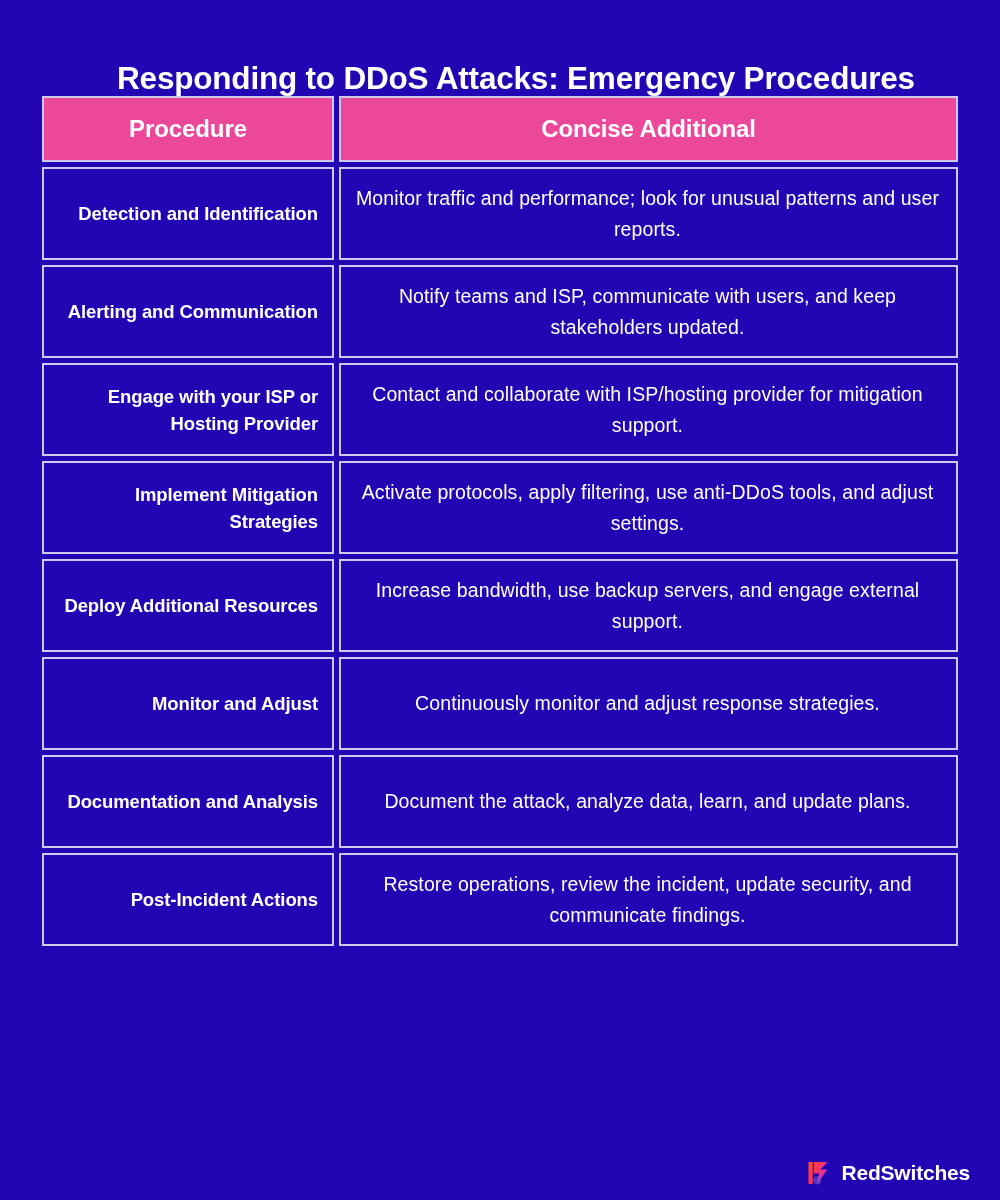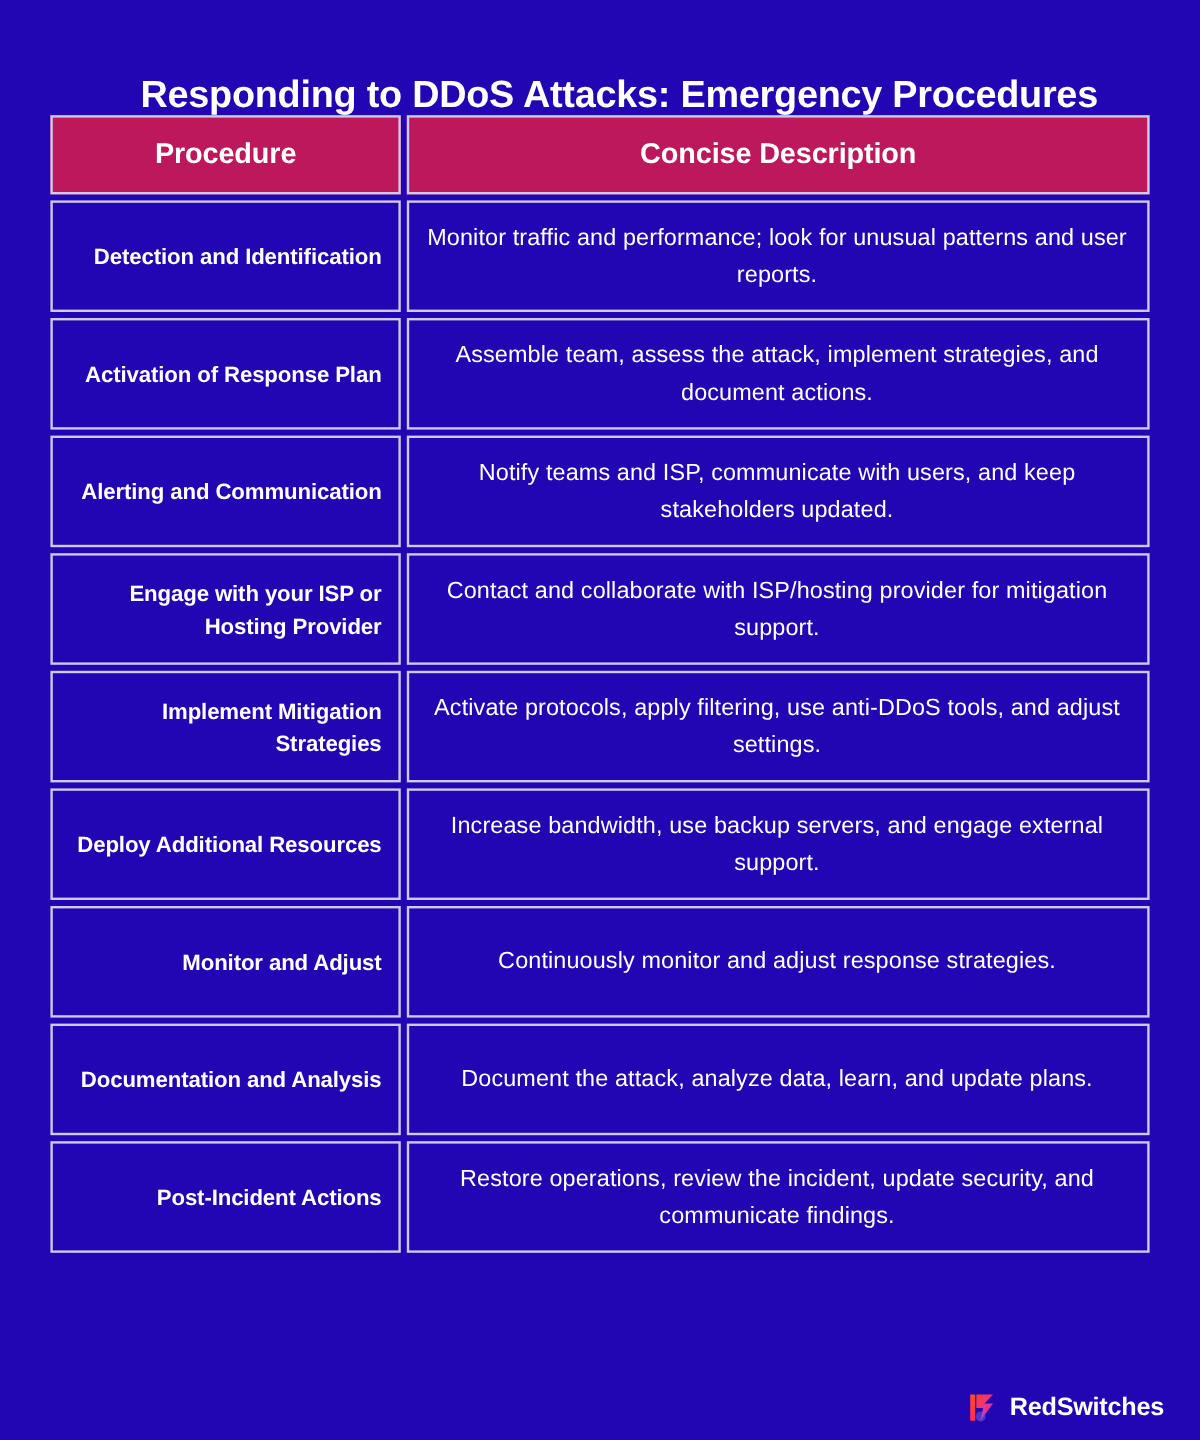--- a/index.html
+++ b/index.html
@@ -42,21 +42,21 @@
     width: 916px;
     border-collapse: separate;
     border-spacing: 5px 5px;
     margin: -5px;
     table-layout: fixed;
   }
   table.proc-table col.c1 { width: 292px; }
   table.proc-table col.c2 { width: 619px; }
 
   th.th-cell {
-    background: #be185d;
+    background: #ec4899;
     border: 2px solid #cfc9ee;
     color: #ffffff;
     font-size: 24px;
     font-weight: bold;
     text-align: center;
     vertical-align: middle;
     height: 66px;
     padding: 4px 10px;
     box-sizing: border-box;
     letter-spacing: -0.1px;
@@ -117,31 +117,27 @@
 
   <div class="table-wrap">
     <table class="proc-table">
       <colgroup>
         <col class="c1">
         <col class="c2">
       </colgroup>
       <thead>
         <tr>
           <th class="th-cell">Procedure</th>
-          <th class="th-cell">Concise Description</th>
+          <th class="th-cell">Concise Additional</th>
         </tr>
       </thead>
       <tbody>
         <tr class="data-row">
           <td class="cell cell-procedure">Detection and Identification</td>
           <td class="cell cell-desc">Monitor traffic and performance; look for unusual patterns and user reports.</td>
-        </tr>
-        <tr class="data-row">
-          <td class="cell cell-procedure">Activation of Response Plan</td>
-          <td class="cell cell-desc">Assemble team, assess the attack, implement strategies, and document actions.</td>
         </tr>
         <tr class="data-row">
           <td class="cell cell-procedure">Alerting and Communication</td>
           <td class="cell cell-desc">Notify teams and ISP, communicate with users, and keep stakeholders updated.</td>
         </tr>
         <tr class="data-row">
           <td class="cell cell-procedure">Engage with your ISP or Hosting Provider</td>
           <td class="cell cell-desc">Contact and collaborate with ISP/hosting provider for mitigation support.</td>
         </tr>
         <tr class="data-row">

